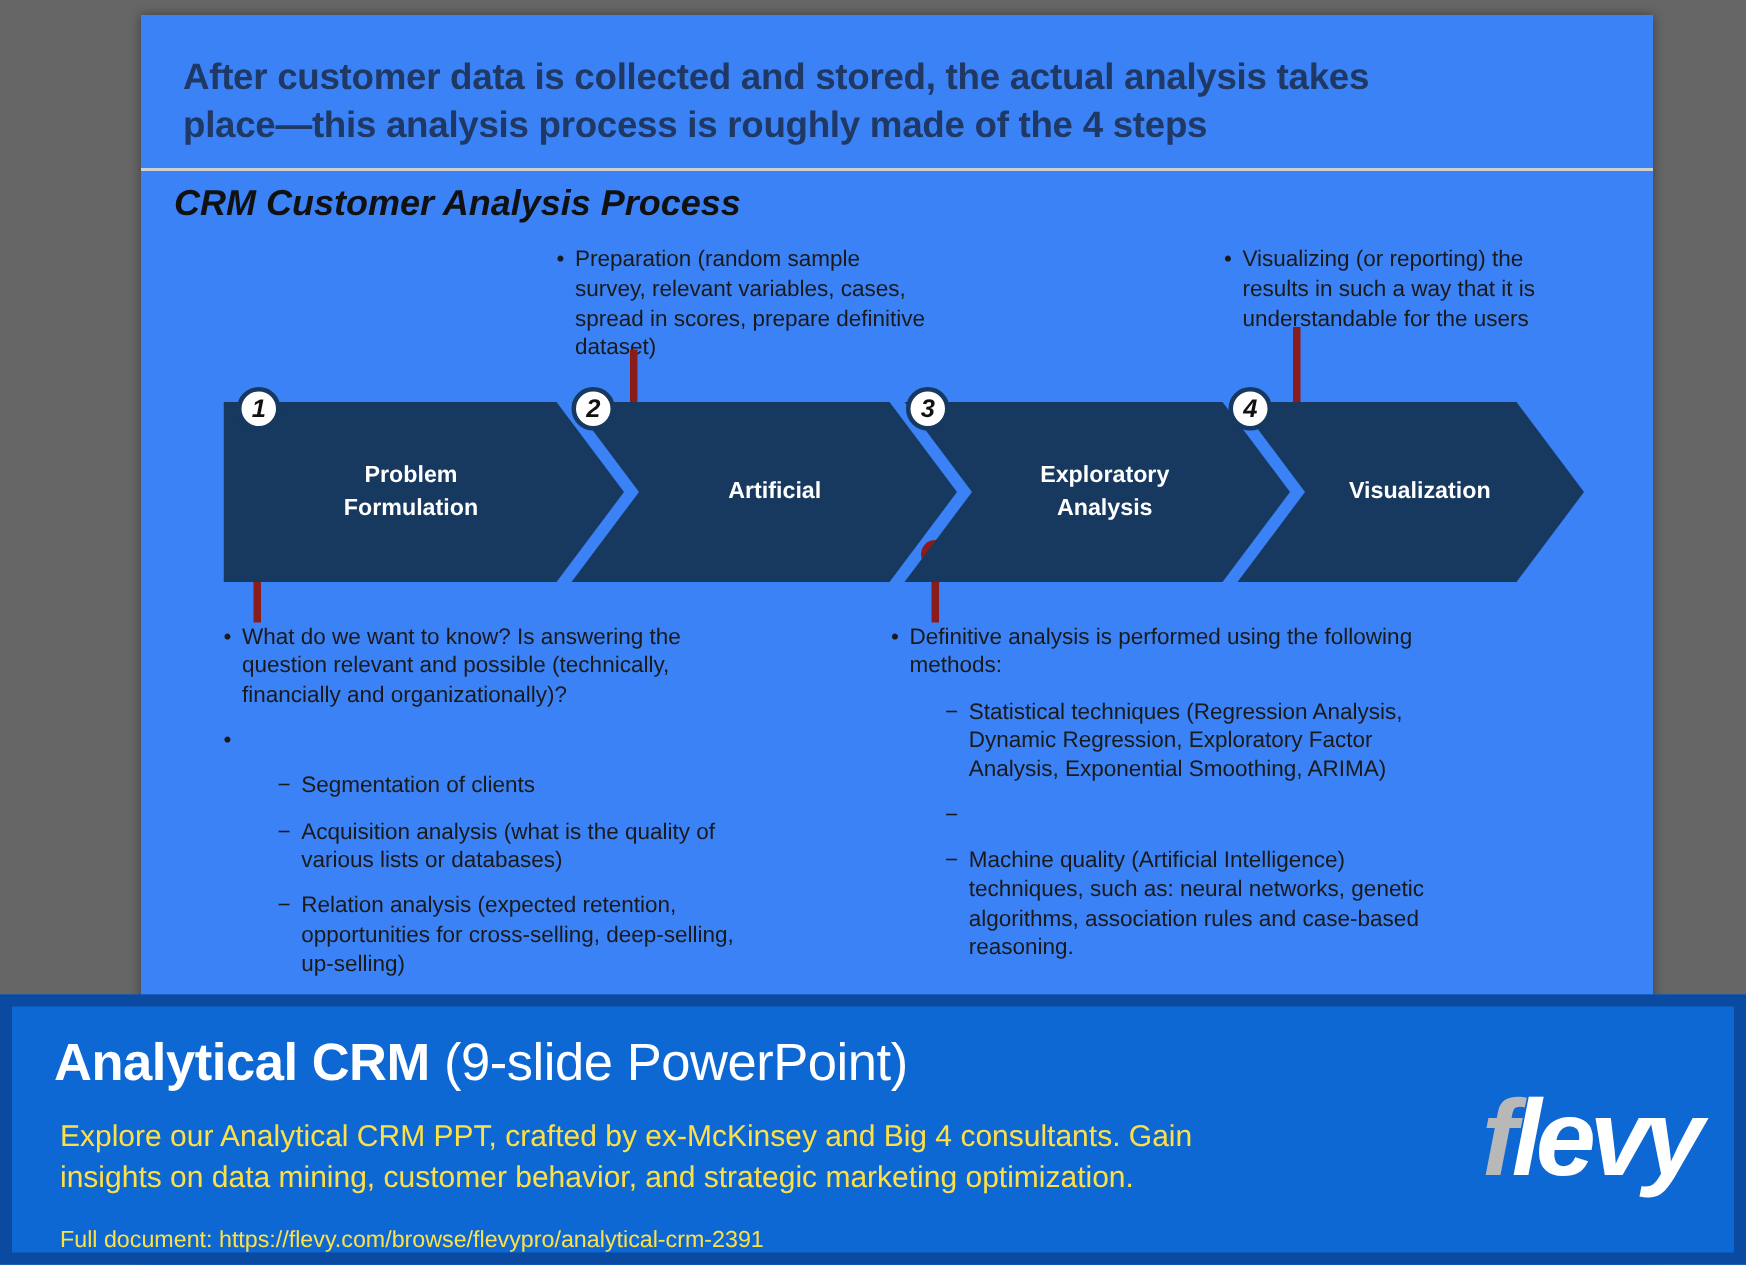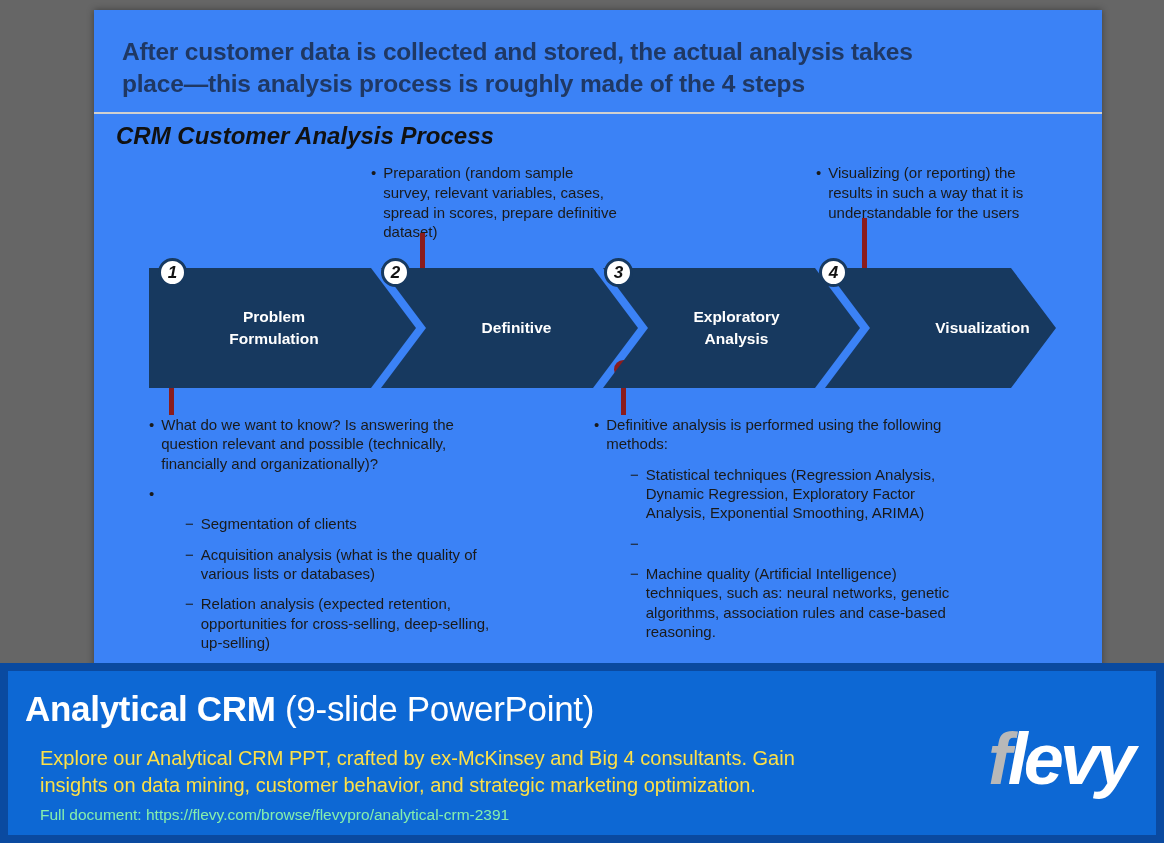--- a/index.html
+++ b/index.html
@@ -69,31 +69,31 @@
   .li { display:flex; gap:7px; margin-bottom:11px; }
   .li.l2 { margin-left:36px; }
   .li .marker { flex:0 0 auto; }
 
   
   .banner {
     position:absolute; left:0; top:663px; width:1164px; height:180px;
     background:#0d68d4; border:8px solid #0a4aa0;
   }
   .banner-title {
-    position:absolute; left:17px; top:18px;
+    position:absolute; left:28px; top:18px;
     font-size:35px; color:#ffffff; letter-spacing:-0.3px;text-align:center;
   }
   .banner-title .bold { font-weight:bold; }
   .banner-desc {
     position:absolute; left:32px; top:74px;
     font-size:20px; line-height:1.33; color:#fde047;
   }
   .banner-link {
-    position:absolute; left:32px; top:135px;
-    font-size:15.5px; color:#86efac; text-decoration:none;
+    position:absolute; left:32px; top:147px;
+    font-size:15.5px; color:#fde047; text-decoration:none;
   }
   .flevy-logo {
     position:absolute; right:24px; top:52px;
     font-size:72px; font-weight:bold; font-style:italic;
     letter-spacing:-4px; line-height:1; color:#ffffff;
   }
   .flevy-logo .f { color:#b8b8b8; }
 </style>
 </head>
 <body>
@@ -140,24 +140,24 @@
   <div class="band">
     <svg width="907" height="120" viewBox="0 0 907 120">
       <polygon points="0,0 222,0 267,60 222,120 0,120" fill="#17395f"></polygon>
       <polygon points="232,0 444,0 489,60 444,120 232,120 277,60" fill="#17395f"></polygon>
       <polygon points="454,0 666,0 711,60 666,120 454,120 499,60" fill="#17395f"></polygon>
       <polygon points="676,0 862,0 907,60 862,120 676,120 721,60" fill="#17395f"></polygon>
     </svg>
 
     <div class="step-label preline" style="left:0;   width:250px">Problem
 Formulation</div>
-    <div class="step-label preline" style="left:245px; width:245px">Definitive</div>
+    <div class="step-label preline" style="left:245px; width:245px">Artificial</div>
     <div class="step-label preline" style="left:465px; width:245px">Exploratory
 Analysis</div>
-    <div class="step-label preline" style="left:726px; width:215px">Visualization</div>
+    <div class="step-label preline" style="left:690px; width:215px">Visualization</div>
 
     <div class="badge" style="left:9px">1</div>
     <div class="badge" style="left:232px">2</div>
     <div class="badge" style="left:455px">3</div>
     <div class="badge" style="left:670px">4</div>
   </div>
 
   <div class="panel" style="left:55px; top:405px; width:470px">
     <div class="li l1">
       <span class="marker">•</span>

